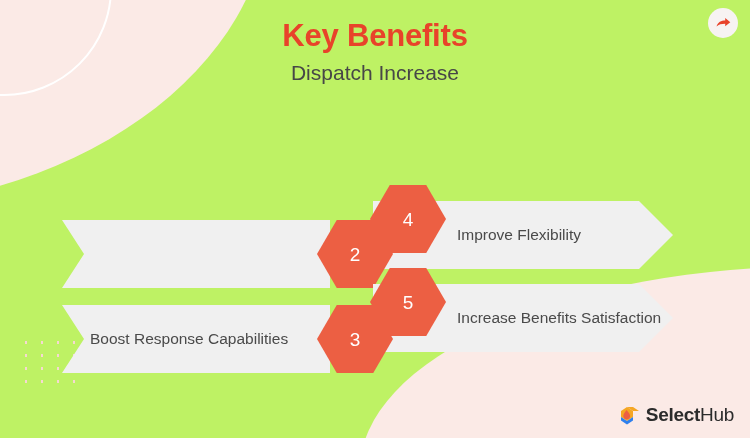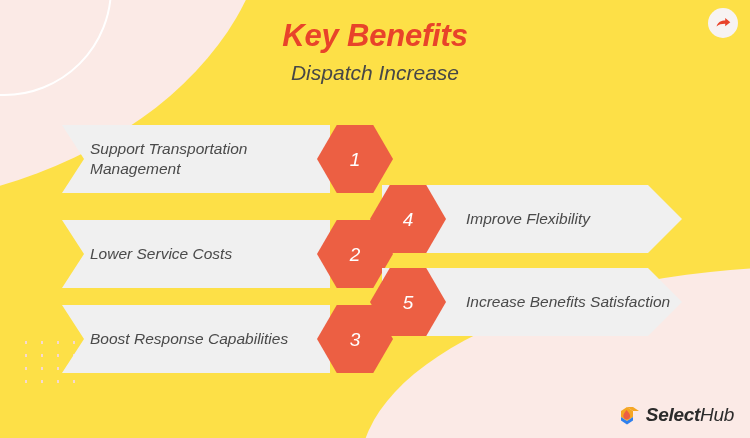--- a/index.html
+++ b/index.html
@@ -7,23 +7,22 @@
     padding: 0;
     background: #ffffff;
   }
   body {
     font-family: "Liberation Sans", sans-serif;
   }
   #canvas {
     position: relative;
     width: 750px;
     height: 438px;
-    background: #fde047;
+    background: #bef264;
     overflow: hidden;
-    font-style: italic;
   }
 
   
   .deco {
     position: absolute;
     pointer-events: none;
   }
   #blob-topleft {
     left: -170px;
     top: -190px;
@@ -120,26 +119,27 @@
     right: -30px;
     top: 0;
     width: 40px;
     height: 68px;
     background: #f0f0f0;
     clip-path: polygon(0 0, 25% 0, 100% 50%, 25% 100%, 0 100%);
     -webkit-clip-path: polygon(0 0, 25% 0, 100% 50%, 25% 100%, 0 100%);
   }
   
   .banner.right {
-    left: 12px;
+    left: 3px;
     width: 300px;
     clip-path: polygon(0 0, calc(100% - 34px) 0, 100% 50%, calc(100% - 34px) 100%, 0 100%, 0 100%);
     -webkit-clip-path: polygon(0 0, calc(100% - 34px) 0, 100% 50%, calc(100% - 34px) 100%, 0 100%, 0 100%);
     padding-left: 84px;
     box-sizing: border-box;
+    margin-top: 16px;
   }
   .banner-label {
     font-size: 15.5px;
     color: #4a4a4a;
     line-height: 1.32;
   }
   .hex {
     position: absolute;
     top: 0;
     width: 76px;
@@ -189,42 +189,32 @@
     <svg width="15" height="13" viewBox="0 0 15 13">
       <path d="M0.5 9.5 C1.8 5.2 5.2 3.6 9.2 3.6 L9.2 1.1 L14.3 5.2 L9.2 9.3 L9.2 6.8 C5.6 6.8 2.6 7.4 0.5 9.5 Z" fill="#E8432A"></path>
     </svg>
   </div>
 
   <div id="header">
     <div id="title-main">Key Benefits</div>
     <div id="title-sub">Dispatch Increase</div>
   </div>
 
-  <div class="row" style="left:62px; top:125px; width:330px;">
-    <div class="banner left">
-      <span class="banner-label">Support Transportation Management</span>
-      <span class="banner-tip"></span>
-    </div>
-    <div class="hex" style="left:255px;">
-      <span class="hex-number">1</span>
-    </div>
-  </div>
 
   <div class="row" style="left:370px; top:185px; width:310px;">
     <div class="banner right">
       <span class="banner-label">Improve Flexibility</span>
     </div>
     <div class="hex" style="left:0px;">
       <span class="hex-number">4</span>
     </div>
   </div>
 
   <div class="row" style="left:62px; top:220px; width:330px;">
     <div class="banner left">
-      <span class="banner-label">Lower Service Costs</span>
       <span class="banner-tip"></span>
     </div>
     <div class="hex" style="left:255px;">
       <span class="hex-number">2</span>
     </div>
   </div>
 
   <div class="row" style="left:370px; top:268px; width:310px;">
     <div class="banner right">
       <span class="banner-label">Increase Benefits Satisfaction</span>

